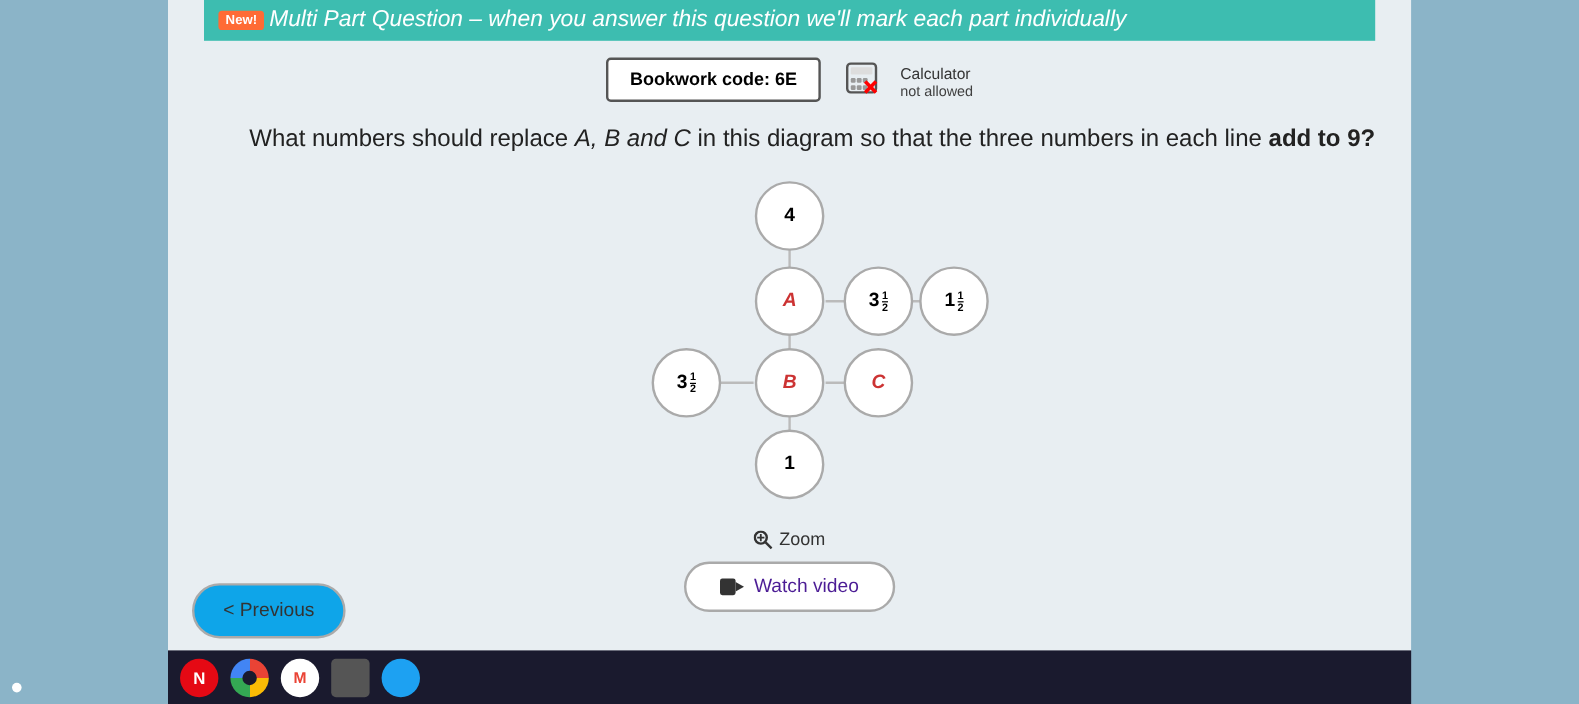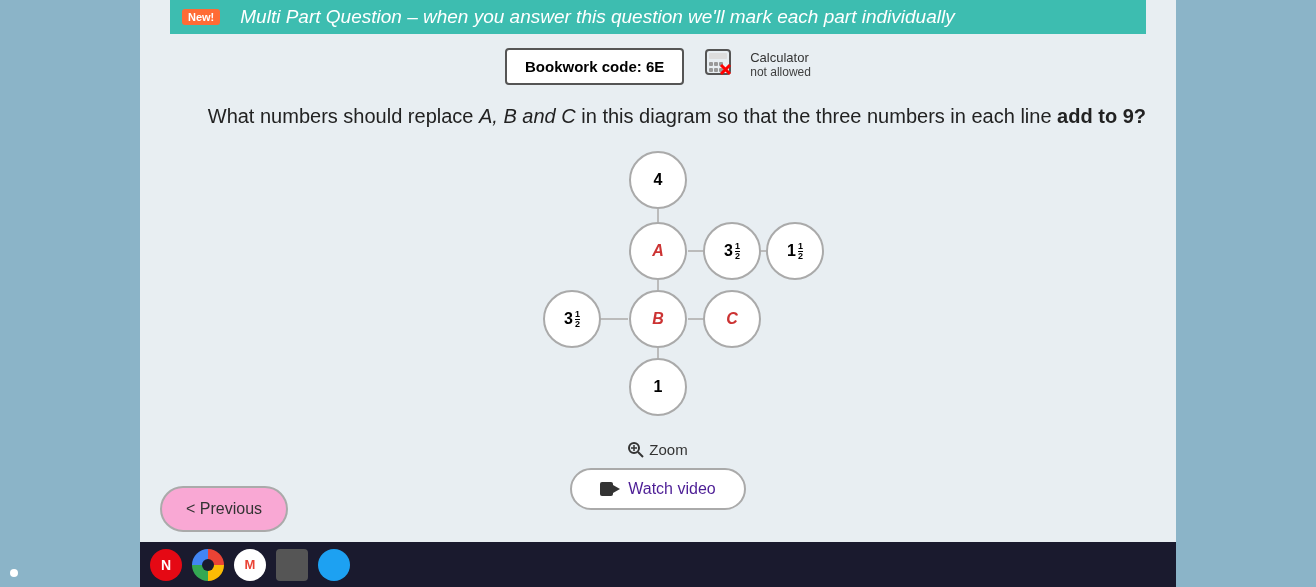--- a/index.html
+++ b/index.html
@@ -18,21 +18,21 @@
       height: 100%;
       position: relative;
       padding: 0 30px 20px 30px;
     }
 
     .top-banner {
       background: #3dbdb0;
       padding: 6px 12px;
       display: flex;
       align-items: center;
-      gap: 20px;
+      gap: 4px;
       font-size: 13px;
     }
 
     .new-badge {
       background: #ff6b35;
       color: white;
       font-size: 11px;
       font-weight: bold;
       padding: 2px 6px;
       border-radius: 3px;
@@ -40,21 +40,21 @@
 
     .banner-text {
       color: white;
       font-size: 19px;
       font-style: italic;
     }
 
     .header-row {
       display: flex;
       justify-content: center;
-      align-items: flex-start;
+      align-items: flex-end;
       gap: 20px;
       padding: 14px 0 10px 0;
     }
 
     .bookwork-code {
       border: 2px solid #555;
       padding: 8px 18px;
       font-size: 15px;
       font-weight: 600;
       border-radius: 4px;
@@ -162,21 +162,21 @@
       display: flex;
       align-items: center;
       gap: 8px;
       color: #4c1d95;
     }
 
     .previous-btn {
       position: absolute;
       bottom: 55px;
       left: 20px;
-      background: #f9a8d4;
+      background: #0ea5e9;
       border: 2px solid #aaa;
       border-radius: 25px;
       padding: 12px 24px;
       font-size: 16px;
       cursor: pointer;
       color: #333;
     }
 
     .taskbar {
       position: absolute;

